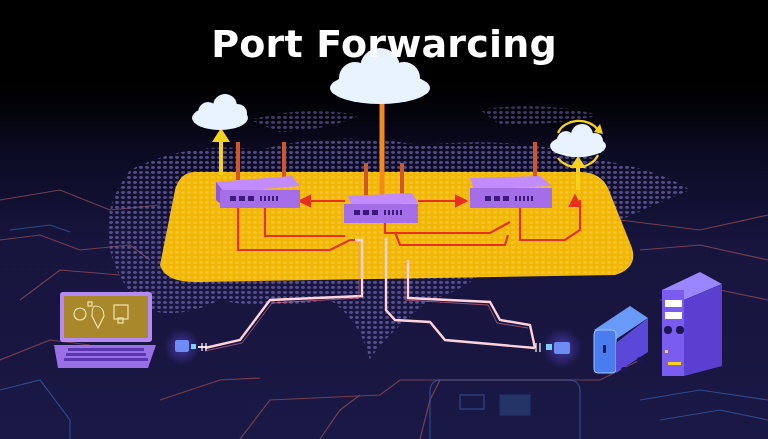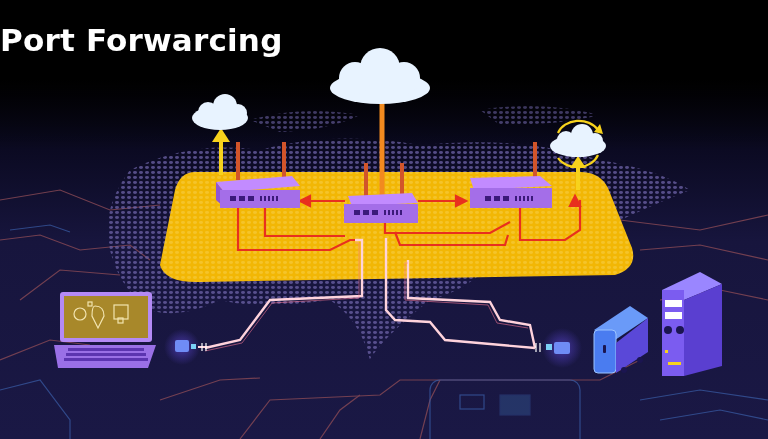--- a/index.html
+++ b/index.html
@@ -1,21 +1,21 @@
 <!DOCTYPE html>
 <html><head>
   <meta charset="utf-8">
   <style>
     html, body { margin: 0; padding: 0; }
     body { width: 768px; height: 439px; overflow: hidden; background: #000; font-family: "DejaVu Sans", sans-serif; }
     .stage { position: relative; width: 768px; height: 439px; overflow: hidden;
       background: linear-gradient(180deg, #000 0%, #000 18%, #0b0a22 34%, #17153d 55%, #1a1845 100%); }
     svg.scene { position: absolute; left: 0; top: 0; width: 768px; height: 439px; }
-    .title { position: absolute; left: 0; top: 22px; width: 768px; text-align: left;
-      color: #ffffff; font-family: "DejaVu Sans", sans-serif; font-size: 31px; font-weight: 600; letter-spacing: 0.2px; z-index: 3; }
+    .title { position: absolute; left: 0; top: 22px; width: 768px; text-align: center;
+      color: #ffffff; font-family: "DejaVu Sans", sans-serif; font-size: 38px; font-weight: 600; letter-spacing: 0.2px; z-index: 3; }
   </style>
 </head>
 <body>
 
 <div class="stage">
 
   <div class="title">Port Forwarcing</div>
 
   <svg class="scene" viewBox="0 0 768 439" xmlns="http://www.w3.org/2000/svg">
     <defs>

